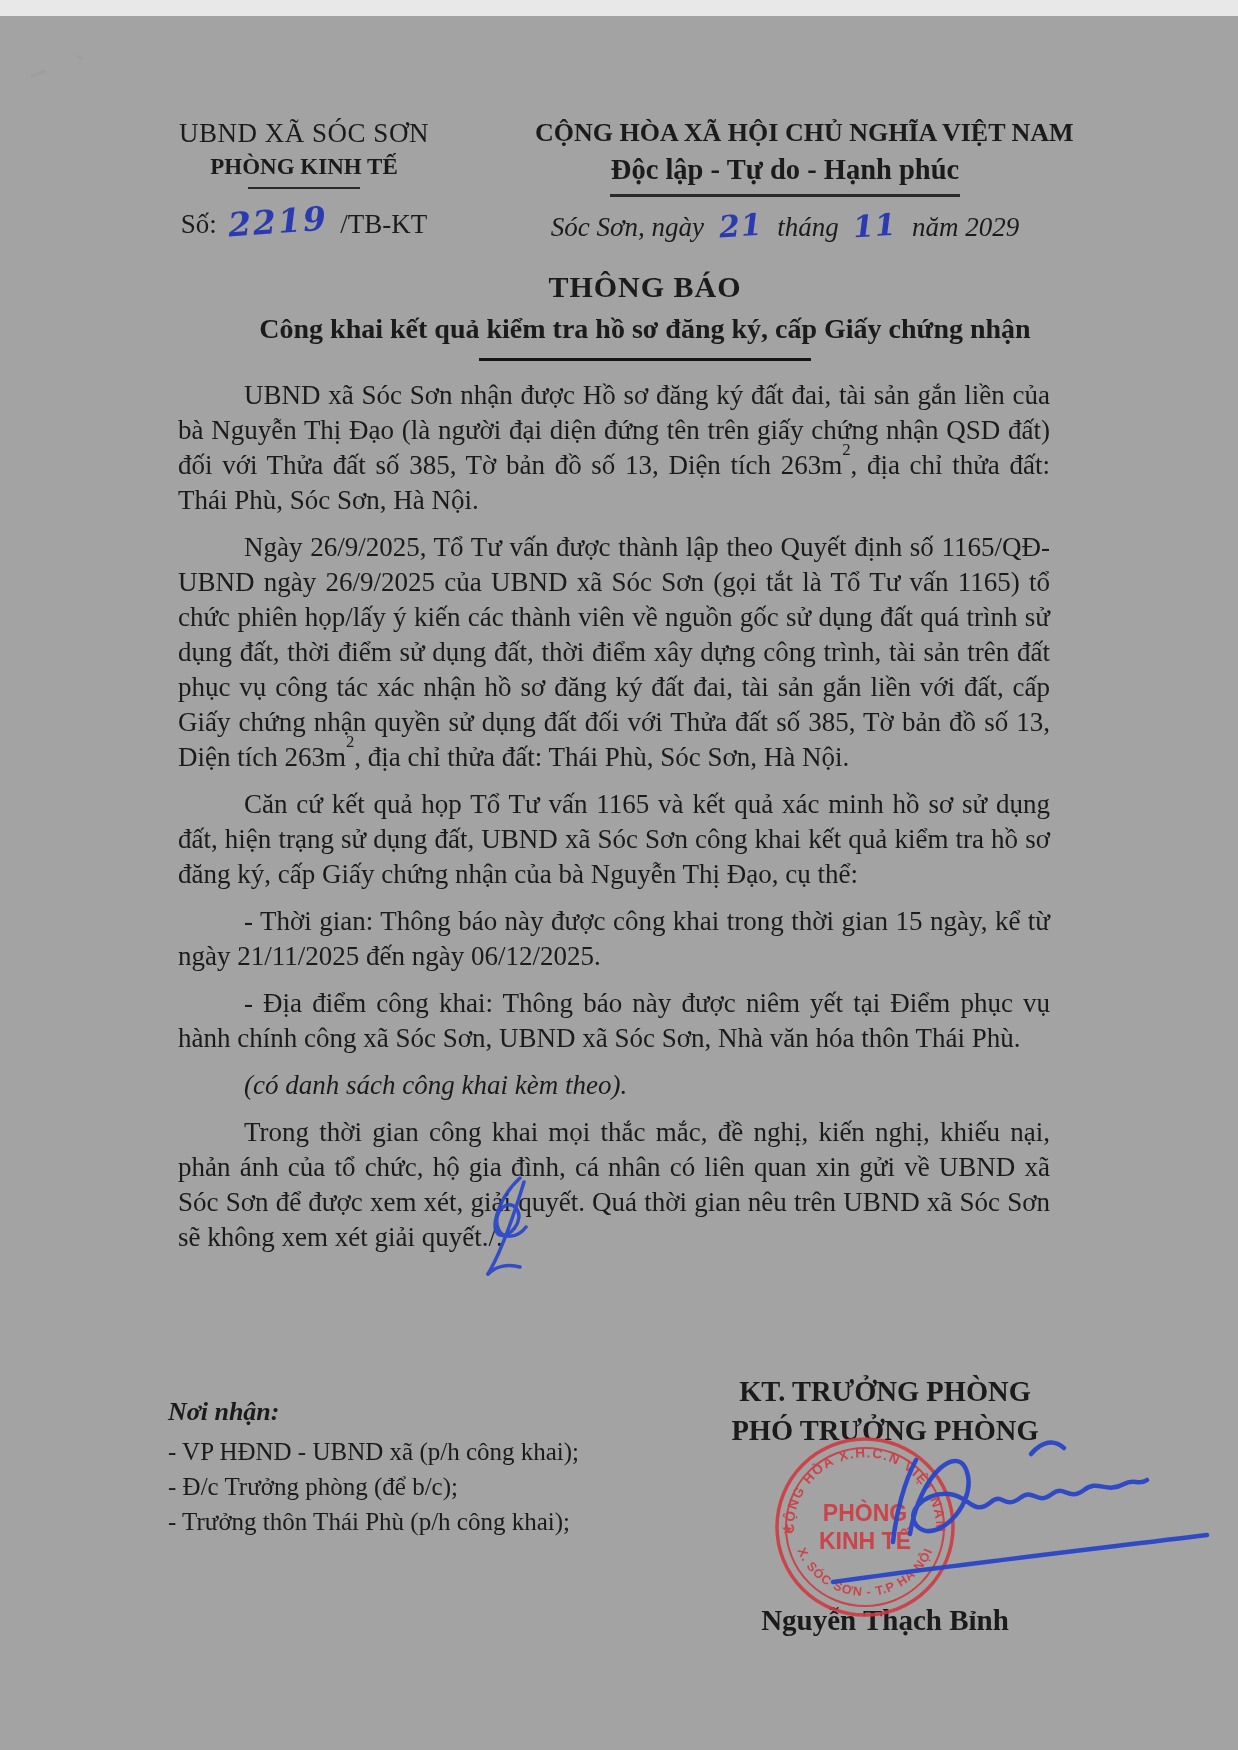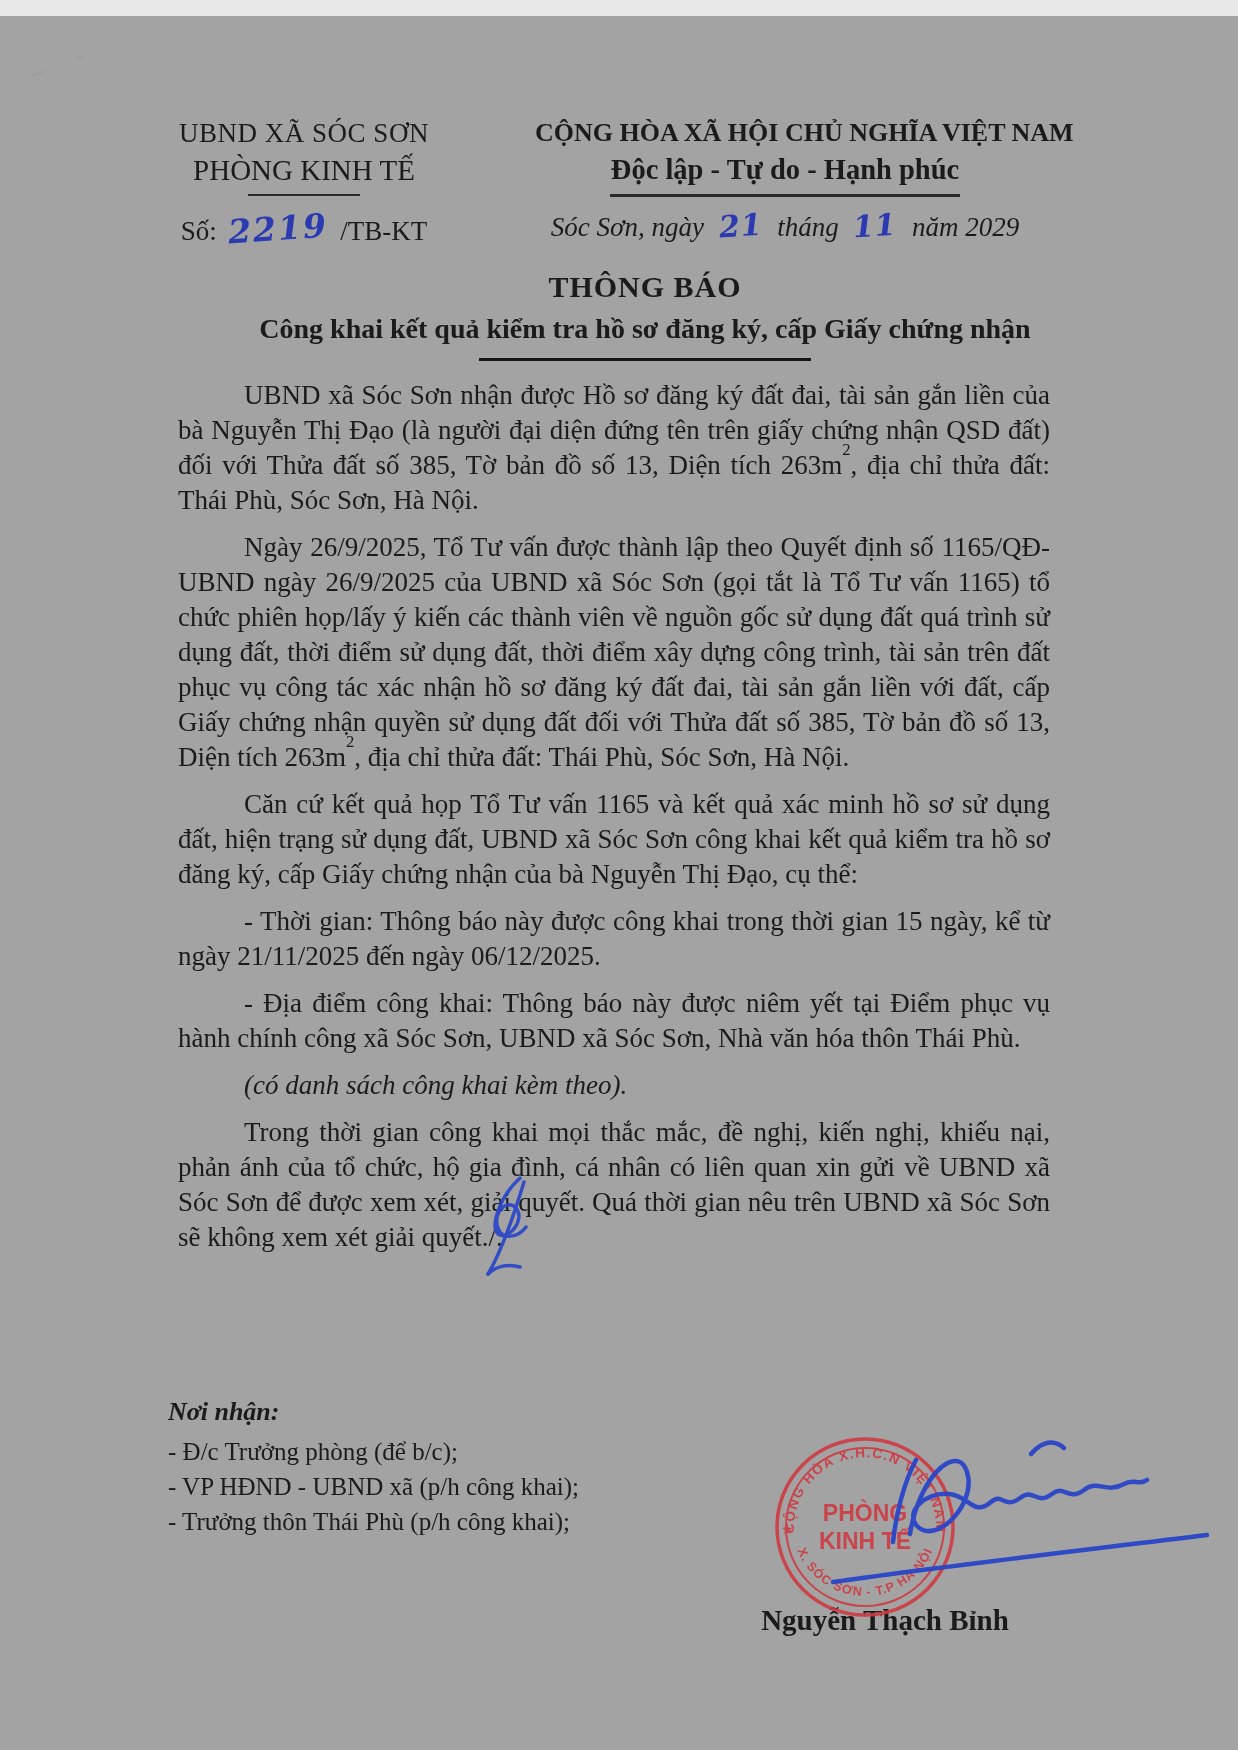--- a/index.html
+++ b/index.html
@@ -10,21 +10,21 @@
   }
 
   
   .artifact { position:absolute; background:#9a9a9a; opacity:.55; border-radius:2px; }
   .a1 { left:30px; top:56px; width:16px; height:3px; transform:rotate(-18deg); }
   .a2 { left:76px; top:40px; width:8px;  height:3px; transform:rotate(32deg); }
 
   
   .hdr-left { position:absolute; top:102px; left:148px; width:312px; text-align:center; }
   .hl1 { font-size:27px; letter-spacing:.5px; white-space:nowrap; }
-  .hl2 { font-size:29px; font-weight:normal; margin-top:5px; white-space:nowrap; }
+  .hl2 { font-size:23px; font-weight:bold; margin-top:5px; white-space:nowrap; }
   .hl-rule { width:112px; height:2px; background:#2a2a2a; margin:7px auto 0; }
   .hl3 { margin-top:13px; font-size:27px; white-space:nowrap; }
 
   .hand { font-family:"DejaVu Serif",serif; font-style:italic; font-weight:bold;
           color:#2b3ab0; display:inline-block; transform:rotate(-4deg); }
   .hand-big { font-size:33px; letter-spacing:2px; margin:0 6px 0 4px; }
   .hand-sm  { font-size:30px; letter-spacing:1px; margin:0 8px; }
 
   
   .hdr-right { position:absolute; top:102px; left:535px; width:500px; text-align:center; }
@@ -114,25 +114,29 @@
   <svg class="paraph-svg" viewBox="0 0 90 115">
     <g fill="none" stroke="#2a46c8" stroke-width="3.5" stroke-linecap="round" opacity="0.92">
       <path d="M 52,10 C 32,28 22,58 30,66 C 40,73 58,52 48,40 C 40,30 24,44 30,60 C 34,72 50,70 58,59"></path>
       <path d="M 56,14 C 45,50 32,86 20,106"></path>
       <path d="M 20,106 C 27,99 39,95 52,99"></path>
     </g>
   </svg>
 
   <div class="recipients">
     <div class="recip-label">Nơi nhận:</div>
+    <div>- VP HĐND - UBND xã (p/h công khai);</div>
     <div>- Đ/c Trưởng phòng (để b/c);</div>
-    <div>- VP HĐND - UBND xã (p/h công khai);</div>
     <div>- Trưởng thôn Thái Phù (p/h công khai);</div>
   </div>
 
+  <div class="sign-block">
+    <div>KT. TRƯỞNG PHÒNG</div>
+    <div>PHÓ TRƯỞNG PHÒNG</div>
+  </div>
 
   <svg class="stamp-svg" viewBox="0 0 190 190">
     <defs>
       <path id="arcTop" d="M 26,113 A 71 71 0 1 1 164,113" fill="none"></path>
       <path id="arcBot" d="M 23,103 A 73 73 0 0 0 167,103" fill="none"></path>
     </defs>
     <circle cx="95" cy="95" r="88" fill="none" stroke="#cf3a43" stroke-width="3.5"></circle>
     <circle cx="95" cy="95" r="79" fill="none" stroke="#cf3a43" stroke-width="2"></circle>
     <text font-size="13.5" font-weight="bold" fill="#cf3a43" letter-spacing="1.5" font-family="Liberation Sans, sans-serif">
       <textPath href="#arcTop" startOffset="50%" text-anchor="middle">CỘNG HÒA X.H.C.N VIỆT NAM</textPath>

